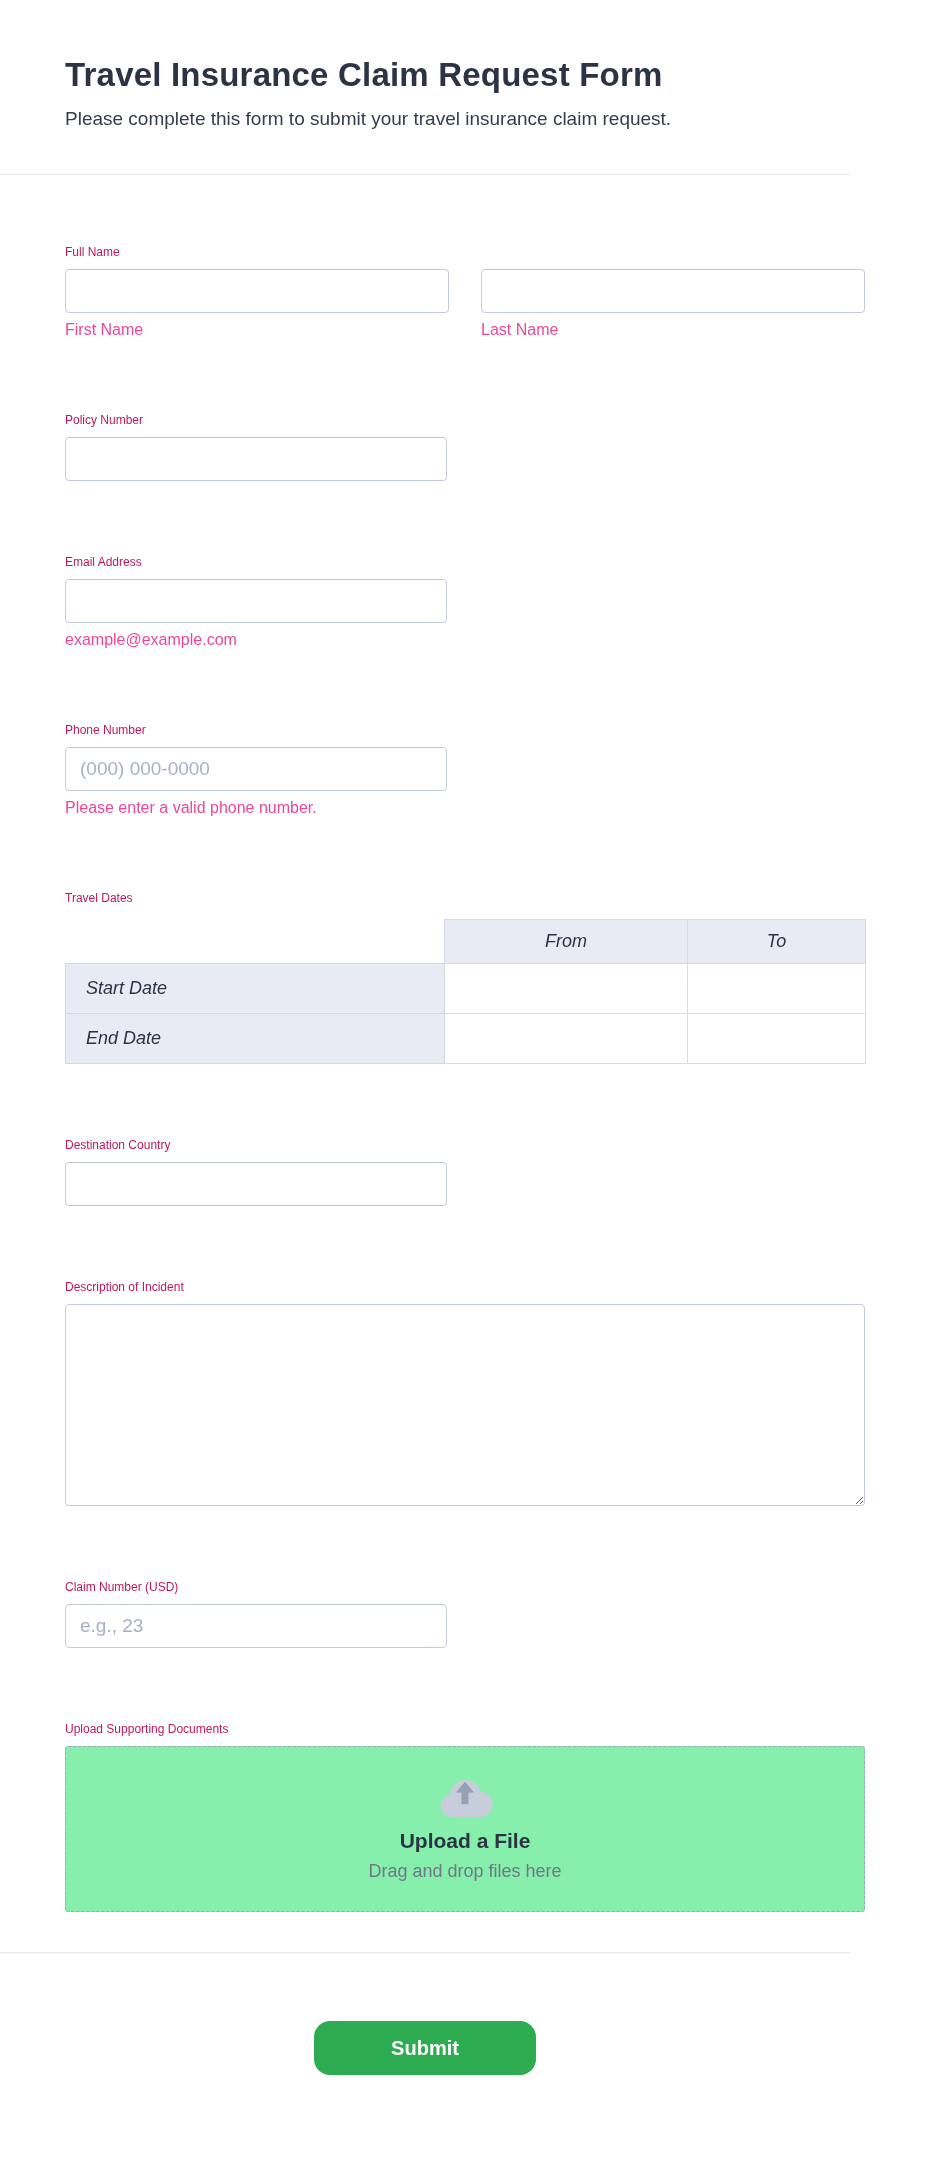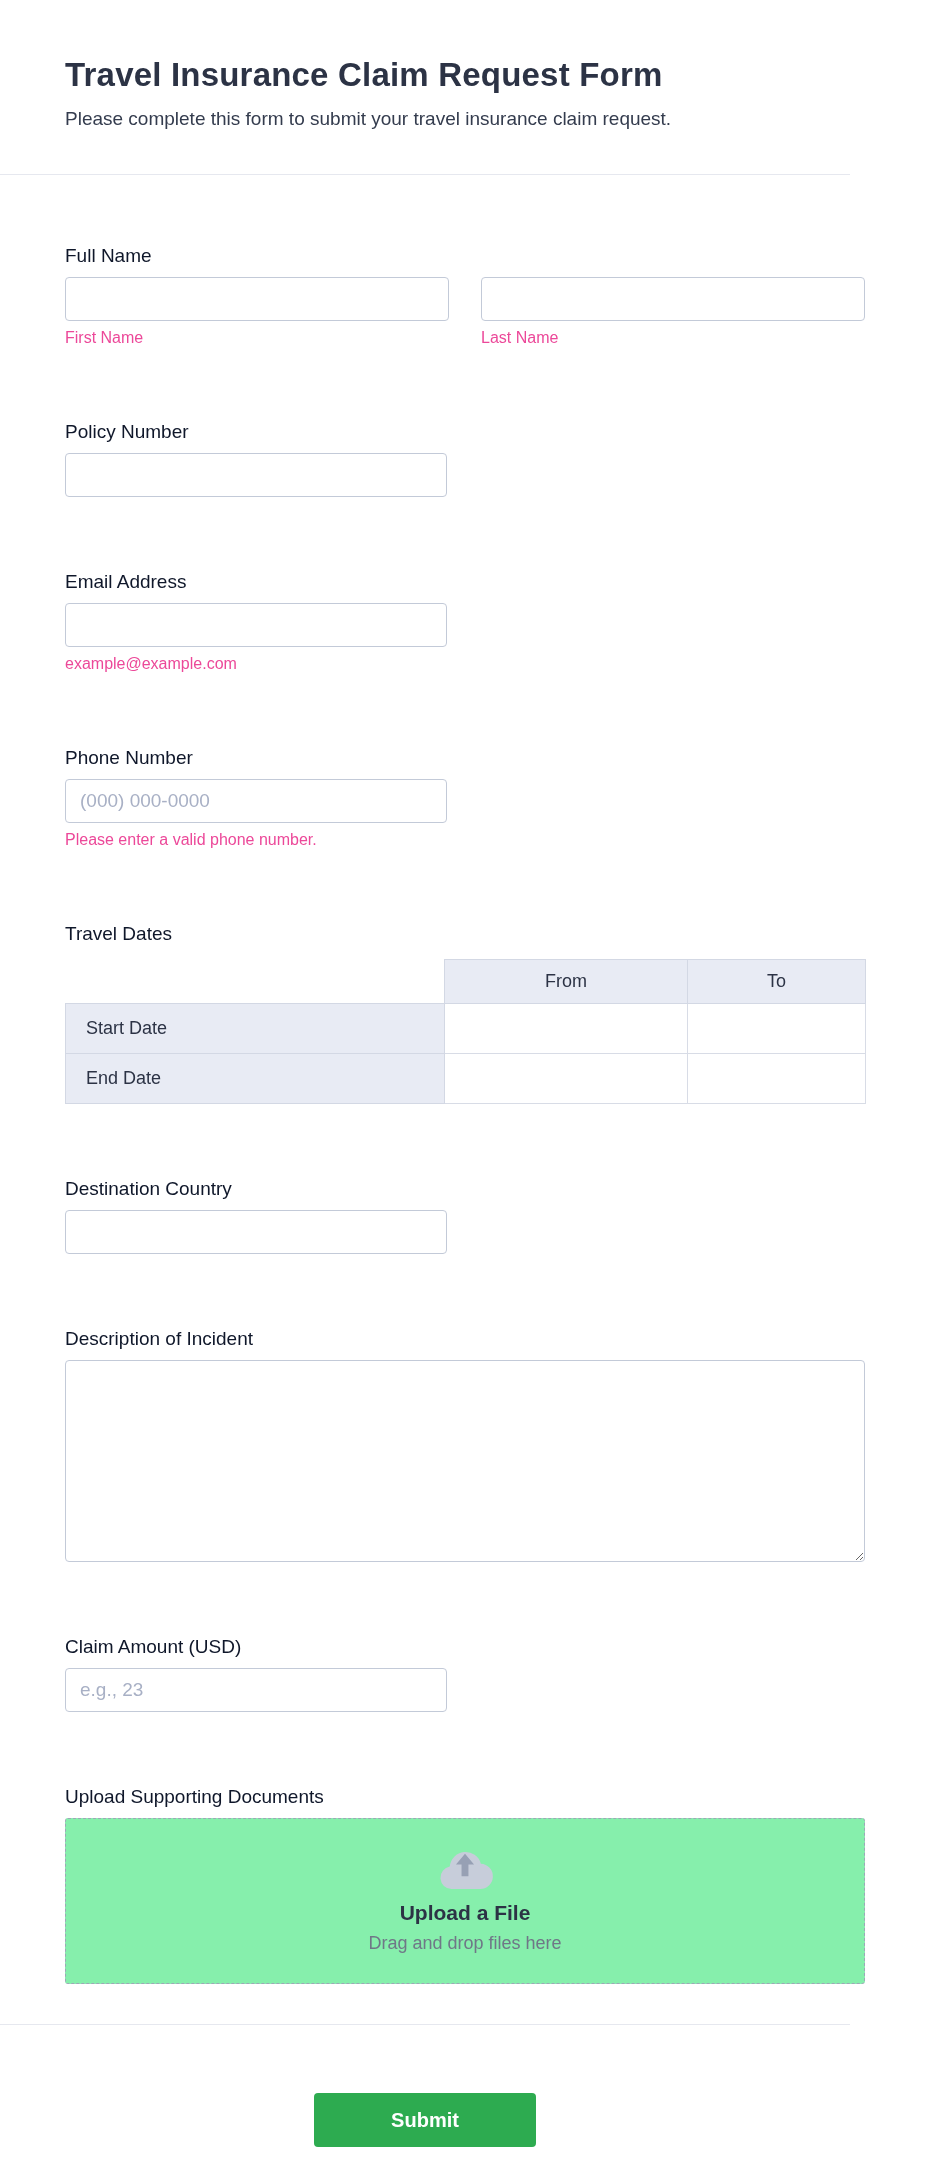--- a/index.html
+++ b/index.html
@@ -26,23 +26,23 @@
     font-size: 19px;
     color: #343c4e;
   }
   .divider { height: 1px; background: #e6e8ef; width: 100%; }
 
   
   .form-body { padding: 70px 65px 0 65px; }
   .field { margin-bottom: 74px; }
   .field-label {
     display: block;
-    font-size: 19px;
+    font-size: 12px;
     font-weight: 500;
-    color: #0f172a;
+    color: #be185d;
     margin-bottom: 10px;
   }
   .text-input {
     height: 44px;
     border: 1px solid #c3cad8;
     border-radius: 4px;
     background: #ffffff;
     font-family: "Liberation Sans", sans-serif;
     font-size: 19px;
     color: #ec4899;
@@ -59,20 +59,21 @@
   .name-row { display: flex; gap: 32px; width: 800px; }
   .name-row .sub-field { flex: 1; }
   .name-row .text-input { width: 100%; }
 
   
   .dates-table {
     border-collapse: collapse;
     width: 800px;
     table-layout: fixed;
     margin-top: 14px;
+    font-style: italic;
   }
   .dates-table col.c-label { width: 379px; }
   .dates-table col.c-from  { width: 243px; }
   .dates-table col.c-to    { width: 178px; }
   .dates-table th.corner { border: none; background: transparent; }
   .dates-table th.col-head {
     background: #e8ebf4;
     border: 1px solid #d3d8e4;
     height: 44px;
     font-size: 18px;
@@ -133,21 +134,21 @@
     padding: 68px 0 16px 0;
     display: flex;
     justify-content: center;
   }
   .submit-button {
     width: 222px;
     height: 54px;
     background: #2dab50;
     color: #ffffff;
     border: none;
-    border-radius: 4px;
+    border-radius: 16px;
     font-family: "Liberation Sans", sans-serif;
     font-size: 20px;
     font-weight: 600;
     cursor: pointer;
   }
 </style>
 </head>
 <body>
 
 <div class="page">
@@ -226,21 +227,21 @@
       <label class="field-label">Destination Country</label>
       <input type="text" class="text-input" value="" style="">
     </div>
 
     <div class="field">
       <label class="field-label">Description of Incident</label>
       <textarea class="textarea" style=""></textarea>
     </div>
 
     <div class="field">
-      <label class="field-label">Claim Amount (USD)</label>
+      <label class="field-label">Claim Number (USD)</label>
       <input type="text" class="text-input" placeholder="e.g., 23" style="">
     </div>
 
     <div class="field field-upload">
       <label class="field-label">Upload Supporting Documents</label>
       <div class="upload-box">
         <svg class="upload-icon" width="58" height="42" viewBox="0 0 64 46" aria-hidden="true">
           <path d="M17 44a12.5 12.5 0 0 1-1.8-24.8A17.5 17.5 0 0 1 49.5 16 12 12 0 0 1 48 44z" fill="#c7cdda"></path>
           <path d="M32 5l10 12h-6.2v13h-7.6V17H22z" fill="#97a0b4"></path>
         </svg>

